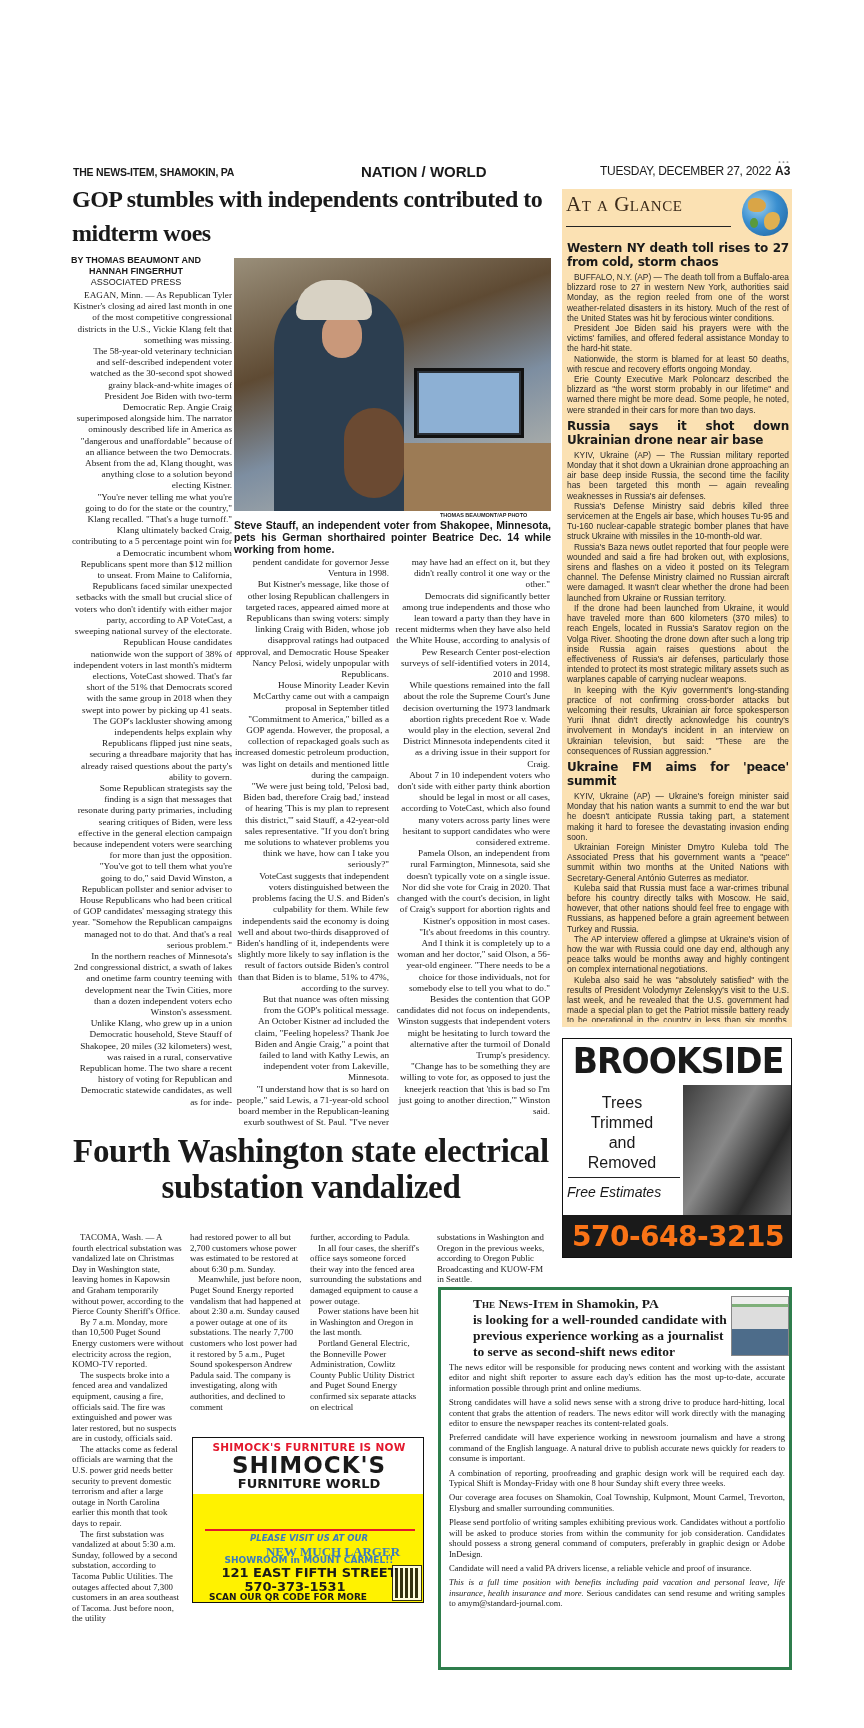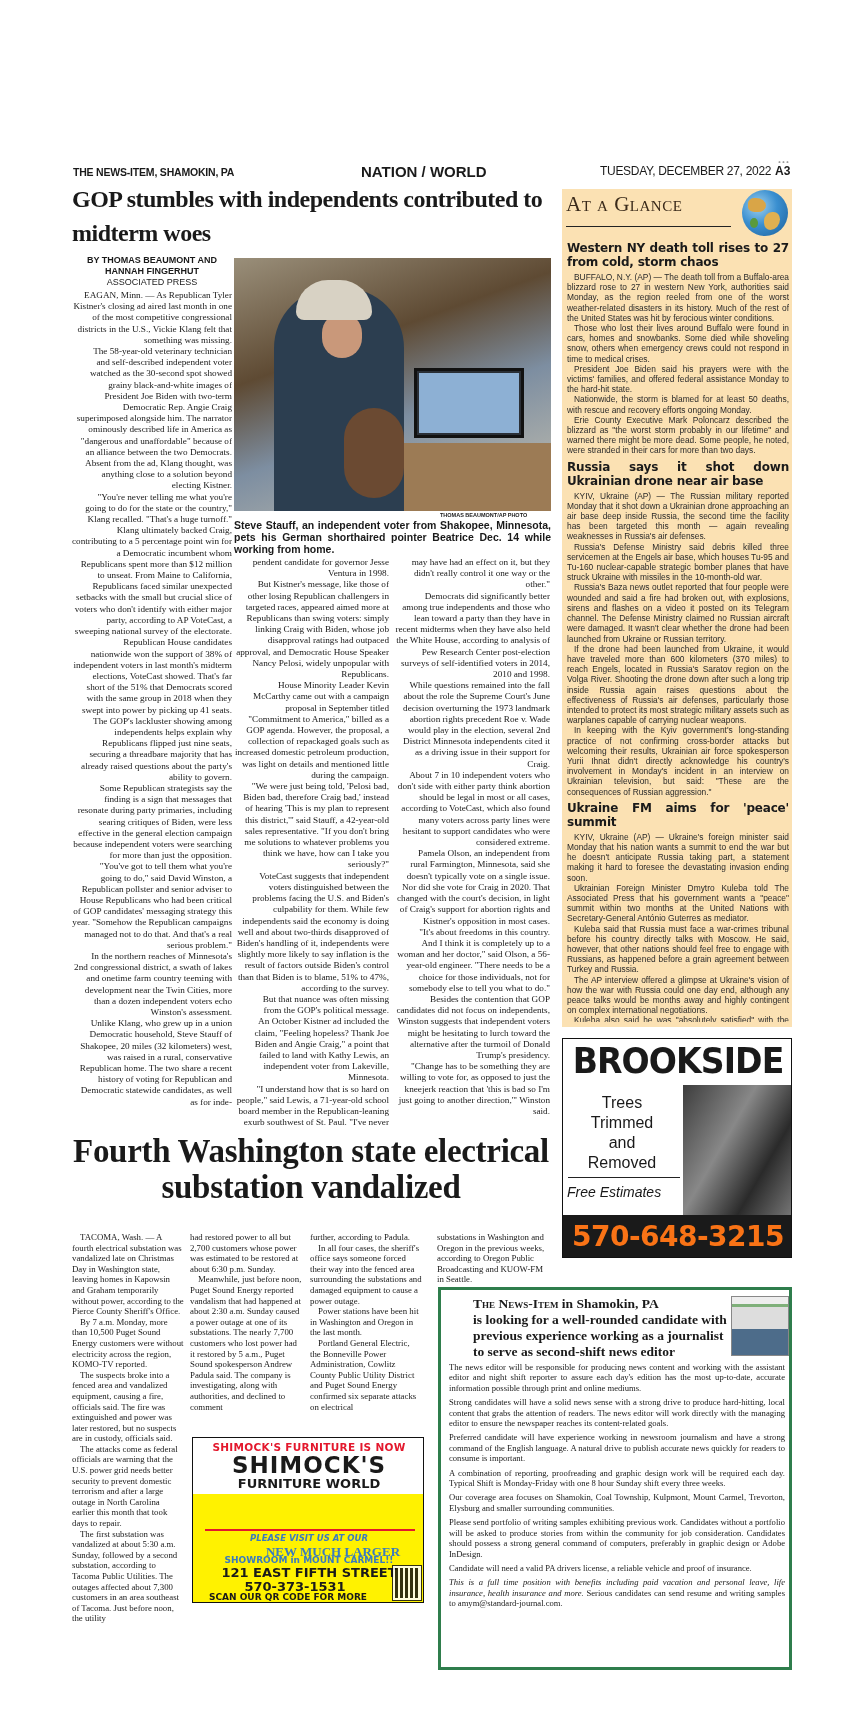--- a/index.html
+++ b/index.html
@@ -4,21 +4,21 @@
 <style>
   * { box-sizing: border-box; margin: 0; padding: 0; }
   body { width: 864px; height: 1728px; background: #fff; position: relative; overflow: hidden; font-family: "DejaVu Serif", serif; color: #1a1a1a; }
   .abs { position: absolute; }
   .hdr-left { left: 73px; top: 166px; font-family: "Liberation Sans", sans-serif; font-weight: bold; font-size: 10.5px; letter-spacing: -0.2px; }
   .hdr-center { left: 361px; top: 163px; font-family: "Liberation Sans", sans-serif; font-weight: bold; font-size: 15px; }
   .hdr-date { left: 600px; top: 164px; font-family: "Liberation Sans", sans-serif; font-size: 12px; letter-spacing: -0.3px; }
   .hdr-page { left: 775px; top: 164px; font-family: "Liberation Sans", sans-serif; font-weight: bold; font-size: 12px; }
   .hdr-dots { left: 778px; top: 158px; font-size: 6px; letter-spacing: 1px; color: #555; }
   .headline { left: 72px; top: 182px; width: 480px; font-family: "Liberation Serif", serif; font-weight: bold; font-size: 24px; line-height: 34px; letter-spacing: -0.5px; }
-  .byline { left: 72px; top: 255px; width: 160px; text-align: center; font-family: "Liberation Sans", sans-serif; font-size: 9px; line-height: 11px; }
+  .byline { left: 56px; top: 255px; width: 160px; text-align: center; font-family: "Liberation Sans", sans-serif; font-size: 9px; line-height: 11px; }
   .byline b { display: block; font-weight: bold; }
   .col { font-family: "Liberation Serif", serif; font-size: 9.2px; line-height: 11.2px; text-align: right; }
   .col p { text-indent: 9px; }
   .c1 { left: 72px; top: 290px; width: 160px; height: 836px; overflow: hidden; }
   .photo { left: 234px; top: 258px; width: 317px; height: 253px; background: linear-gradient(160deg,#9a8f7a 0%,#5e4a33 35%,#7d8ea1 60%,#c8c2b0 100%); overflow: hidden; }
   .photo .man { position: absolute; left: 40px; top: 30px; width: 130px; height: 223px; background: #2c3e50; border-radius: 60px 60px 0 0; }
   .photo .cap-hat { position: absolute; left: 62px; top: 22px; width: 76px; height: 40px; background: #d8d2c4; border-radius: 40px 40px 10px 10px; }
   .photo .face { position: absolute; left: 88px; top: 55px; width: 40px; height: 45px; background: #c9987a; border-radius: 20px; }
   .photo .monitor { position: absolute; left: 180px; top: 110px; width: 110px; height: 70px; background: #2a2f36; border: 3px solid #111; }
   .photo .screen { position: absolute; left: 185px; top: 115px; width: 100px; height: 60px; background: #8db0d4; }
@@ -140,21 +140,20 @@
 <div class="abs glance-title">At a Glance</div>
 <div class="abs glance-rule"></div>
 <div class="abs globe">
   <div class="land1"></div>
     <div class="land2"></div>
     <div class="land3"></div>
 </div>
 <div class="abs gcol g-body">
   <div class="ghead">Western NY death toll rises to 27 from cold, storm chaos</div>
   <p>BUFFALO, N.Y. (AP) — The death toll from a Buffalo-area blizzard rose to 27 in western New York, authorities said Monday, as the region reeled from one of the worst weather-related disasters in its history. Much of the rest of the United States was hit by ferocious winter conditions.</p>
-  <p>Those who lost their lives around Buffalo were found in cars, homes and snowbanks. Some died while shoveling snow, others when emergency crews could not respond in time to medical crises.</p>
   <p>President Joe Biden said his prayers were with the victims' families, and offered federal assistance Monday to the hard-hit state.</p>
   <p>Nationwide, the storm is blamed for at least 50 deaths, with rescue and recovery efforts ongoing Monday.</p>
   <p>Erie County Executive Mark Poloncarz described the blizzard as "the worst storm probably in our lifetime" and warned there might be more dead. Some people, he noted, were stranded in their cars for more than two days.</p>
   <div class="ghead">Russia says it shot down Ukrainian drone near air base</div>
   <p>KYIV, Ukraine (AP) — The Russian military reported Monday that it shot down a Ukrainian drone approaching an air base deep inside Russia, the second time the facility has been targeted this month — again revealing weaknesses in Russia's air defenses.</p>
   <p>Russia's Defense Ministry said debris killed three servicemen at the Engels air base, which houses Tu-95 and Tu-160 nuclear-capable strategic bomber planes that have struck Ukraine with missiles in the 10-month-old war.</p>
   <p>Russia's Baza news outlet reported that four people were wounded and said a fire had broken out, with explosions, sirens and flashes on a video it posted on its Telegram channel. The Defense Ministry claimed no Russian aircraft were damaged. It wasn't clear whether the drone had been launched from Ukraine or Russian territory.</p>
   <p>If the drone had been launched from Ukraine, it would have traveled more than 600 kilometers (370 miles) to reach Engels, located in Russia's Saratov region on the Volga River. Shooting the drone down after such a long trip inside Russia again raises questions about the effectiveness of Russia's air defenses, particularly those intended to protect its most strategic military assets such as warplanes capable of carrying nuclear weapons.</p>
   <p>In keeping with the Kyiv government's long-standing practice of not confirming cross-border attacks but welcoming their results, Ukrainian air force spokesperson Yurii Ihnat didn't directly acknowledge his country's involvement in Monday's incident in an interview on Ukrainian television, but said: "These are the consequences of Russian aggression."</p>
   <div class="ghead">Ukraine FM aims for 'peace' summit</div>

